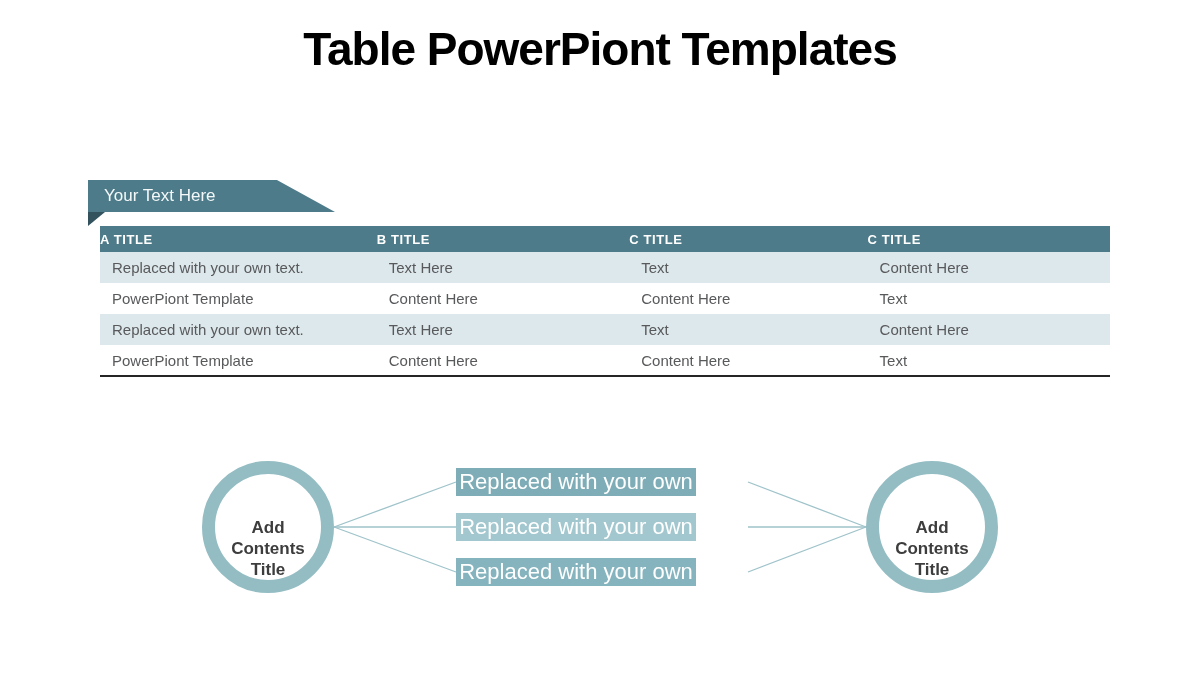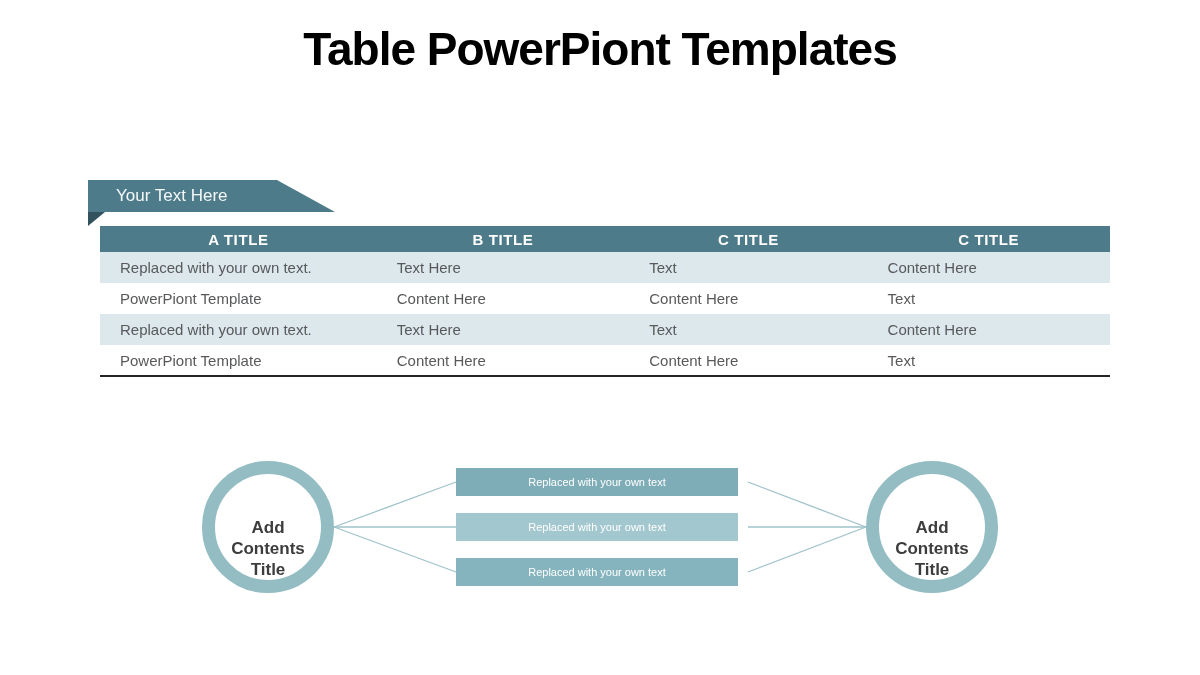--- a/index.html
+++ b/index.html
@@ -10,62 +10,62 @@
     position:absolute; top:22px; left:0; width:1200px;
     text-align:center; font-size:46px; font-weight:bold; color:#000000;
     letter-spacing:-1px;
   }
 
   
   .tab {
     position:absolute; left:88px; top:180px; width:247px; height:32px;
     background:#4d7b89;
     clip-path:polygon(0 0, 76.5% 0, 100% 100%, 0 100%);
-    color:#f4f8f9; font-size:17px; line-height:32px; padding-left:28px;
+    color:#f4f8f9; font-size:17px; line-height:32px; padding-left:16px;
   }
   .tab-fold {
     position:absolute; left:88px; top:212px; width:0; height:0;
     border-top:14px solid #32525e; border-right:17px solid transparent;
   }
 
   
   .data-table {
     position:absolute; left:100px; top:226px; width:1010px;
     border-collapse:collapse; table-layout:fixed;
     border-bottom:2px solid #252525;
   }
   .data-table th {
-    background:#4d7b89; color:#ffffff; font-size:15px; font-weight:bold;
-    letter-spacing:0.6px; height:26px; text-align:center; vertical-align:middle;
+    background:#4d7b89; color:#ffffff; font-size:13px; font-weight:bold;
+    letter-spacing:0.6px; height:26px; text-align:left; vertical-align:middle;
   }
   .data-table td {
     height:31px; font-size:15px; color:#58595b; vertical-align:middle;
-    padding-left:20px; text-align:left; background:#ffffff;
+    padding-left:12px; text-align:left; background:#ffffff;
   }
   .data-table tr.striped td { background:#dde8ec; }
   .col1{width:27.4%;} .col2{width:25%;} .col3{width:23.6%;} .col4{width:24%;}
 
   
   .connector-svg { position:absolute; left:0; top:0; width:1200px; height:675px; pointer-events:none; }
 
   .circle {
     position:absolute; width:132px; height:132px; border-radius:50%;
     border:13px solid #93bdc3; background:#ffffff;
     display:flex; align-items:flex-end; justify-content:center;
   }
   .circle-left  { left:202px; top:461px; }
   .circle-right { left:866px; top:461px; }
   .circle span {
     display:block; width:84px; text-align:center;
     font-size:17px; font-weight:bold; color:#3d3d3d; line-height:21px;
   }
 
   .bar {
-    position:absolute; left:456px; width:282px; height:28px;
-    color:#ffffff; font-size:11px; line-height:28px; text-align:center;
+    position:absolute; left:456px; width:240px; height:28px;
+    color:#ffffff; font-size:22px; line-height:28px; text-align:center;
   }
   .bar-1 { top:468px; background:#7eadb7; }
   .bar-2 { top:513px; background:#a2c7ce; }
   .bar-3 { top:558px; background:#85b4be; }
 </style>
 </head>
 <body>
 
 <div class="slide">
 

